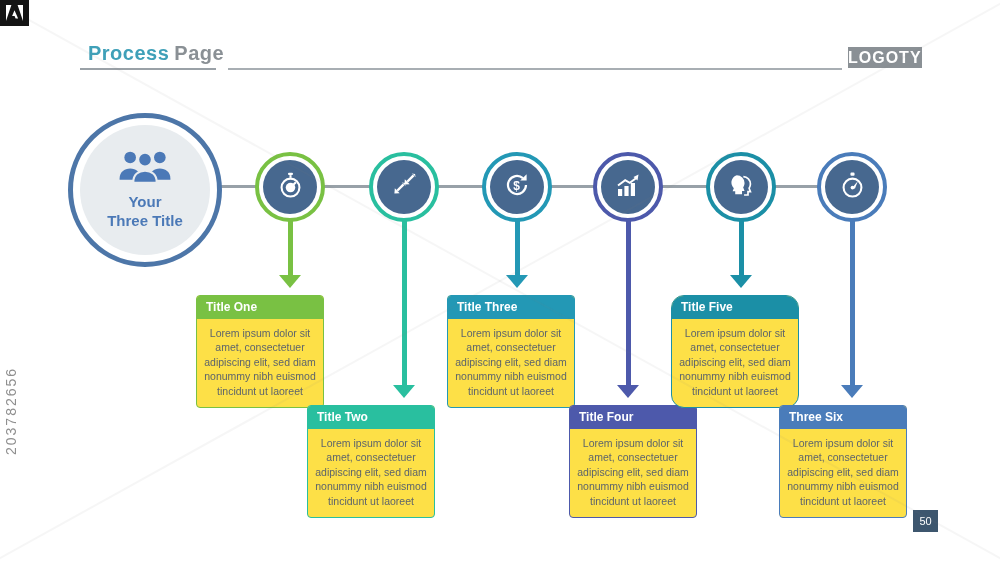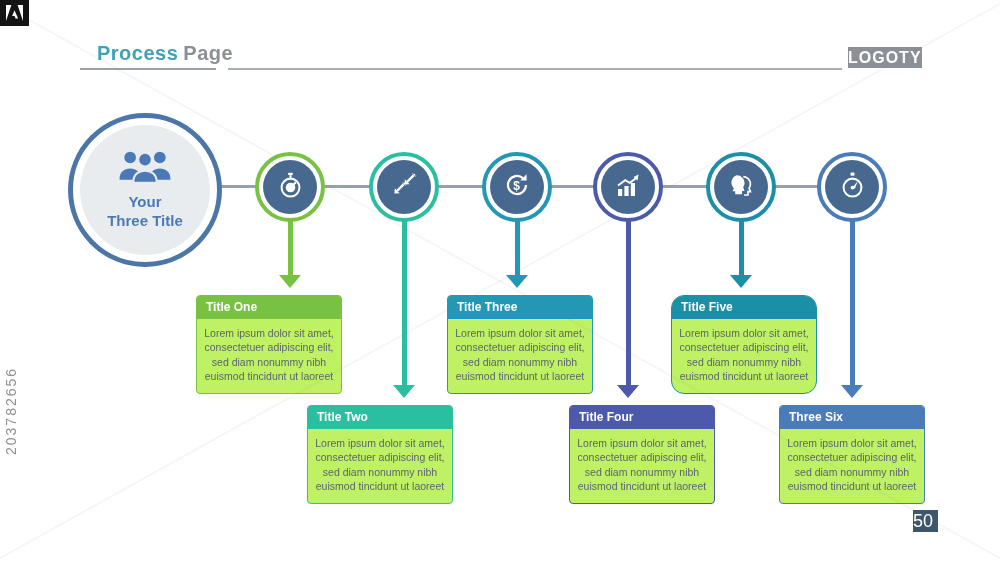--- a/index.html
+++ b/index.html
@@ -9,21 +9,21 @@
   
   .wm-corner{position:absolute;left:0;top:0;z-index:10;}
   .wm-id{position:absolute;left:3px;top:255px;height:200px;z-index:9;
          writing-mode:vertical-rl;transform:rotate(180deg);
          font-size:14px;letter-spacing:2px;color:#8f8f8f;}
   .wm-line{position:absolute;left:-150px;width:1300px;height:2px;background:rgba(130,130,130,0.07);z-index:8;}
   .wm-line-1{top:280px;transform:rotate(29deg);}
   .wm-line-2{top:280px;transform:rotate(-29deg);}
 
   
-  .header-title{position:absolute;left:97px;top:42px;font-size:20px;font-weight:bold;}
+  .header-title{position:absolute;left:88px;top:42px;font-size:20px;font-weight:bold;}
   .header-title .t1{letter-spacing:.5px;}
   .header-title .t2{letter-spacing:.5px;margin-left:5px;}
   .title-underline{position:absolute;left:80px;top:68px;width:136px;height:2px;background:#9aa1a7;}
   .header-rule{position:absolute;left:228px;top:68px;width:614px;height:2px;background:#a8aeb3;}
   .logotype{position:absolute;left:848px;top:47px;width:74px;height:21px;line-height:21px;
             text-align:center;color:#fff;font-size:16px;font-weight:bold;letter-spacing:1px;}
 
   
   .main-ring{position:absolute;left:68px;top:113px;width:154px;height:154px;box-sizing:border-box;
              border:5px solid #4d76a8;border-radius:50%;background:#fff;z-index:3;}
@@ -40,29 +40,29 @@
   .disc{width:54px;height:54px;margin:4px;border-radius:50%;color:#fff;
         display:flex;align-items:center;justify-content:center;}
 
   
   .arrow{position:absolute;width:22px;display:flex;flex-direction:column;align-items:center;z-index:2;}
   .arrow .shaft{width:5px;flex:1;background:var(--c,#999);}
   .arrow .head{width:0;height:0;border-left:11px solid transparent;border-right:11px solid transparent;
                border-top:13px solid var(--c,#999);}
 
   
-  .tbox{position:absolute;width:146px;box-sizing:border-box;background:#bef264;
+  .tbox{position:absolute;width:128px;box-sizing:border-box;background:#fde047;
         border:1px solid var(--c,#999);border-radius:4px;overflow:hidden;z-index:4;}
   .tbox-h{background:var(--c,#999);color:#fff;font-size:12px;font-weight:bold;
           padding:4px 9px 5px 9px;}
   .tbox-b{padding:7px 4px 9px 4px;font-size:10.5px;line-height:1.38;color:#5d646b;text-align:center;}
 
   
   .pagenum{position:absolute;left:913px;top:510px;width:25px;height:22px;line-height:22px;
-           color:#fff;font-size:18px;}
+           text-align:center;color:#fff;font-size:11px;}
 </style>
 </head>
 <body>
 
 <div class="canvas">
 
   <div class="wm-corner">
     <svg width="29" height="26" viewBox="0 0 29 26">
       <rect width="29" height="26" fill="#141414"></rect>
       <path d="M17.6 5H23v16zM11.4 5H6v16z" fill="#fff"></path>

